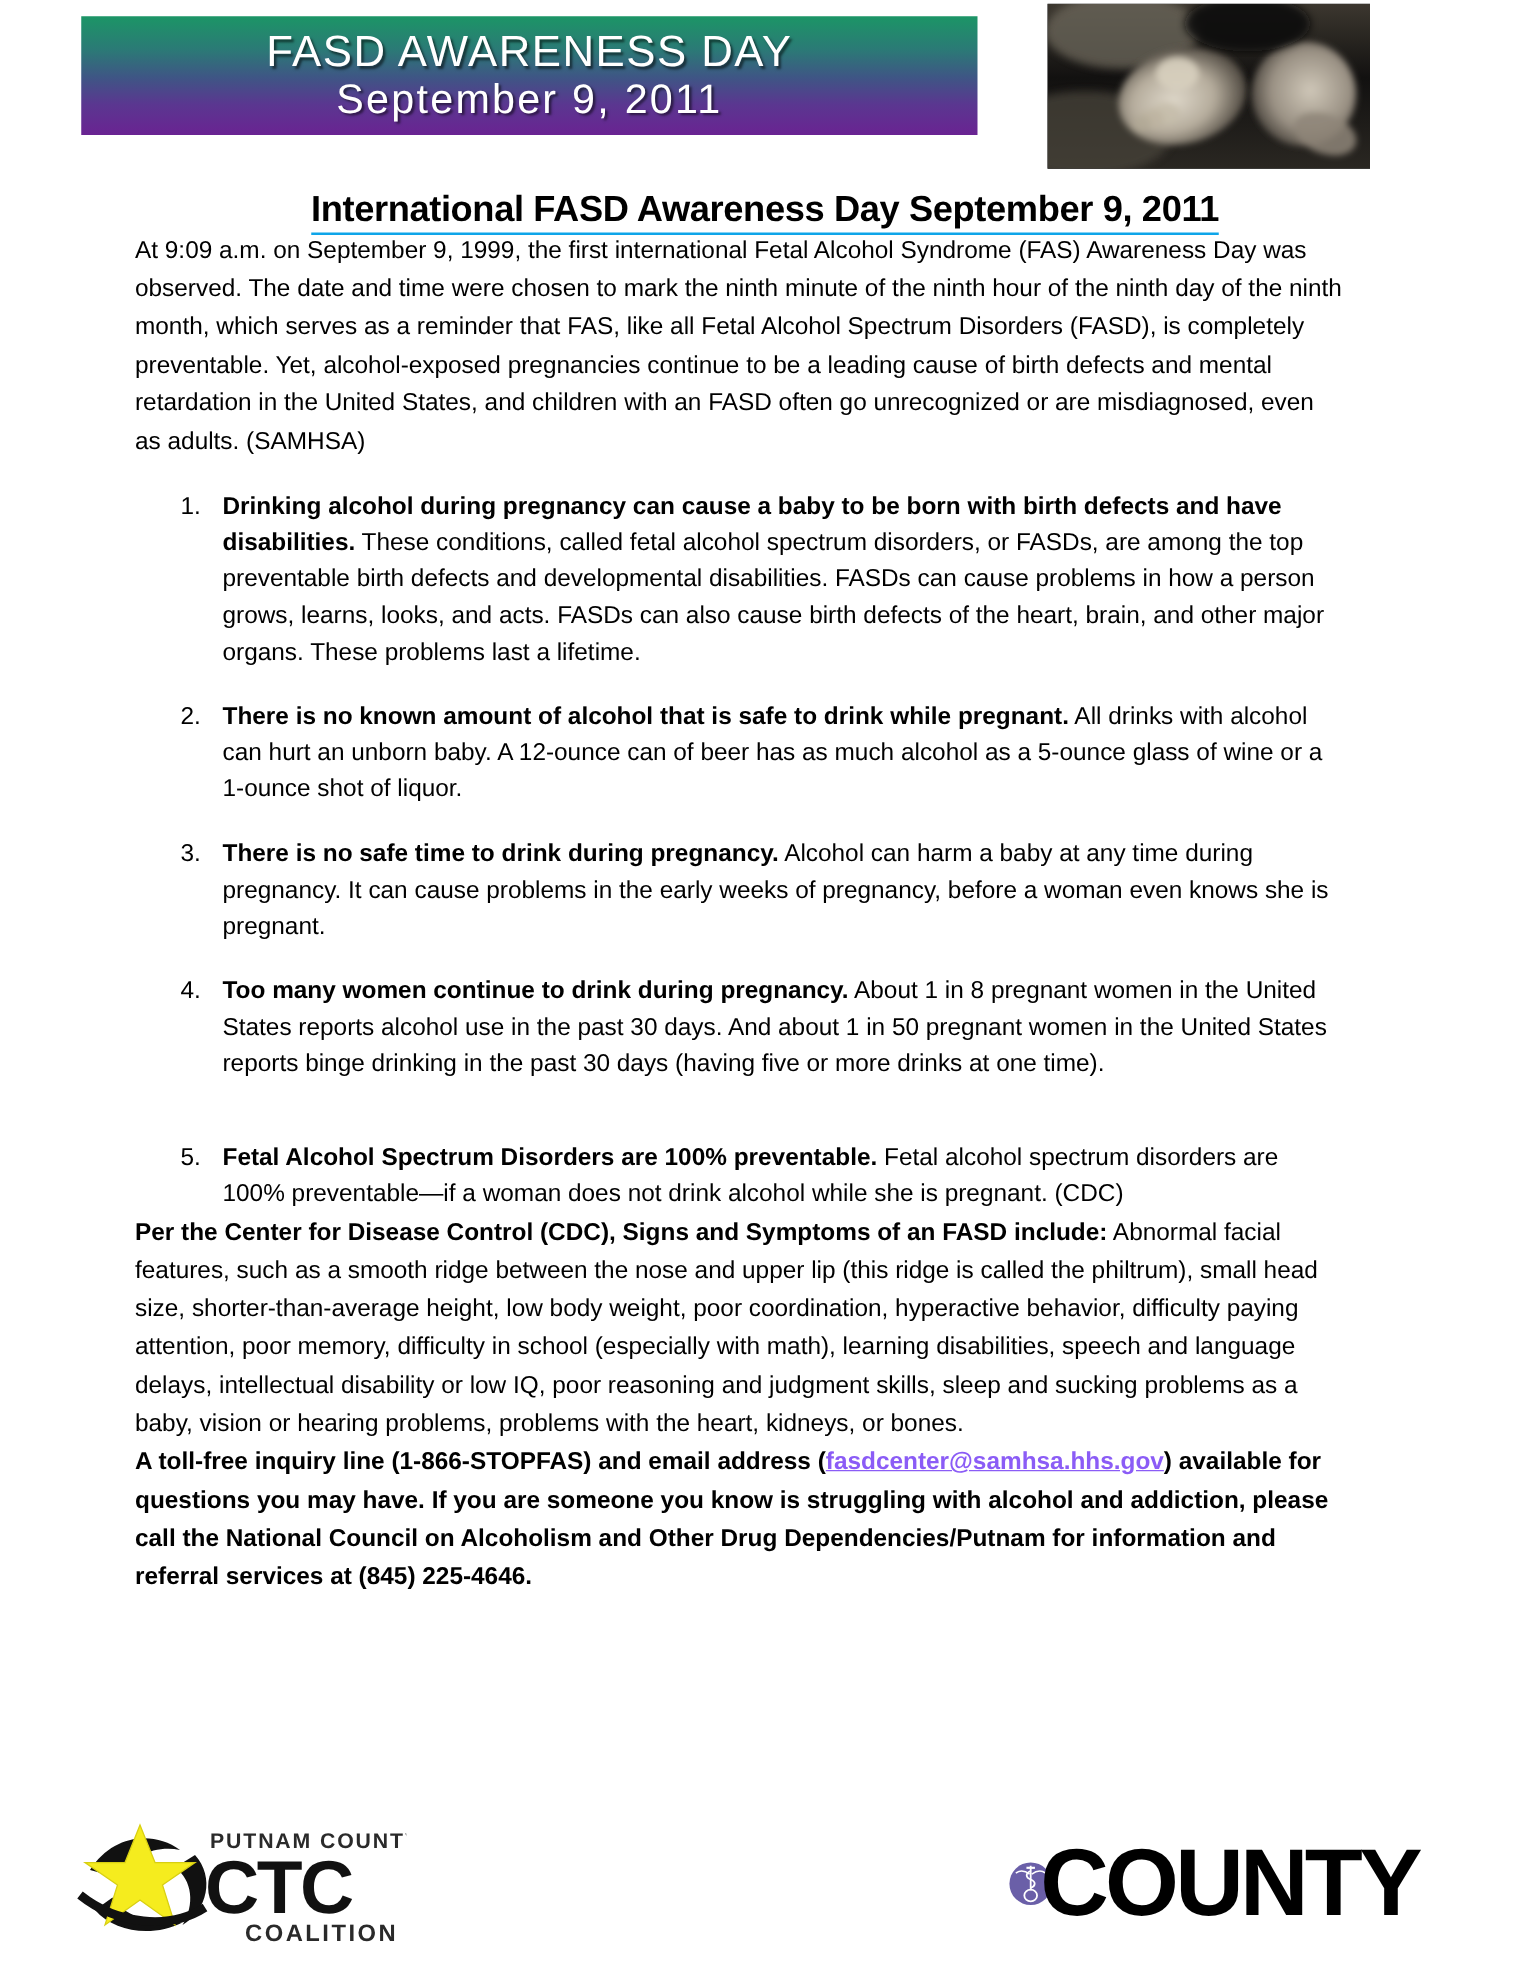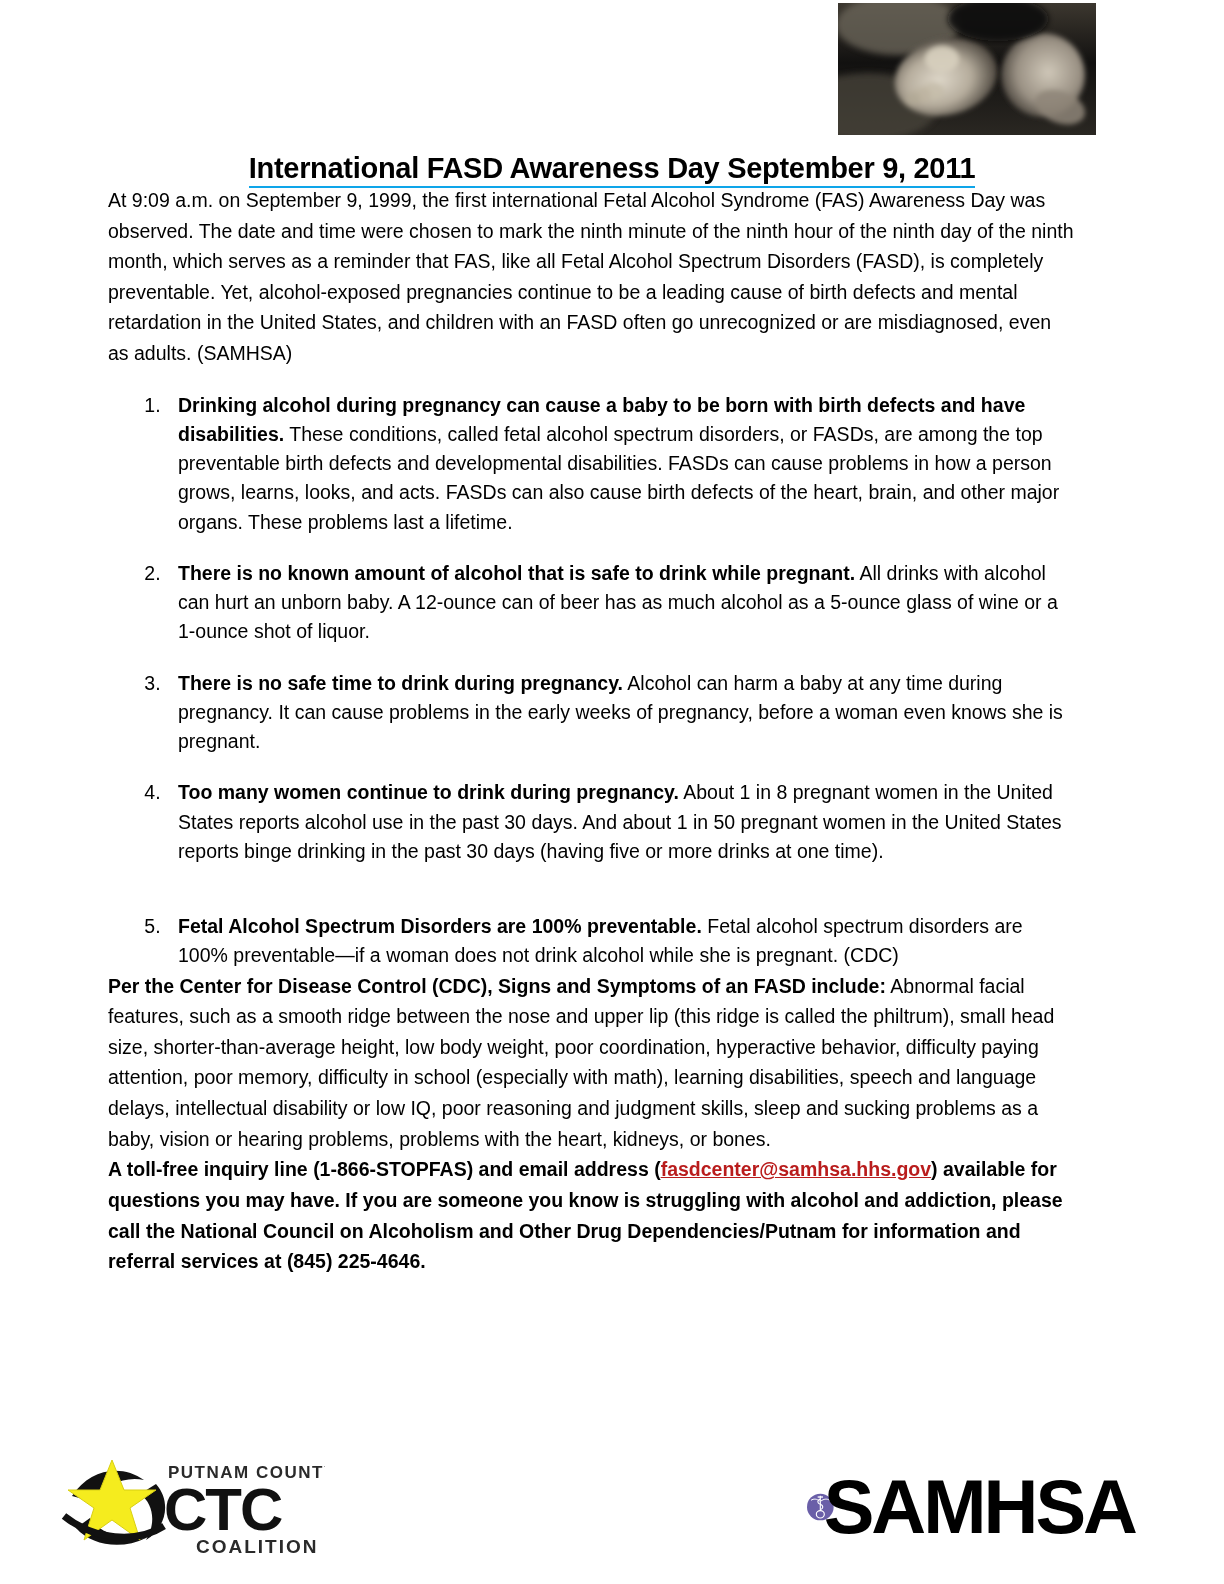--- a/index.html
+++ b/index.html
@@ -108,21 +108,21 @@
     font-weight: normal;
   }
   .para-symptoms .lead { font-weight: bold; }
 
   .para-contact {
     margin-top: 33px;
     line-height: 1.46;
     font-weight: bold;
   }
   .email-link {
-    color: #b91c1c;
+    color: #8b5cf6;
     text-decoration: underline;
   }
 
   
   .footer {
     position: absolute;
     left: 0;
     bottom: 10px;
     width: 1224px;
     height: 125px;
@@ -149,20 +149,24 @@
     letter-spacing: -3px;
     line-height: 1;
     margin-left: -12px;
   }
 </style>
 </head>
 <body>
 
 <div class="header-row">
 
+  <div class="banner">
+    <div class="banner-line1">FASD AWARENESS DAY</div>
+    <div class="banner-line2">September 9, 2011</div>
+  </div>
 
   <div class="photo">
     <svg width="258" height="132" viewBox="0 0 258 132">
       <defs>
         <radialGradient id="skinA" cx="42%" cy="52%" r="58%">
           <stop offset="0%" stop-color="#ded7c9"></stop>
           <stop offset="55%" stop-color="#b5ac9c"></stop>
           <stop offset="100%" stop-color="#4a443c"></stop>
         </radialGradient>
         <radialGradient id="skinB" cx="55%" cy="45%" r="62%">
@@ -245,16 +249,16 @@
       <circle cx="46" cy="46" r="40" fill="#6a5fa8"></circle>
       <g stroke="#ffffff" stroke-width="3.4" fill="none">
         <line x1="46" y1="12" x2="46" y2="58"></line>
         <path d="M46 22 C36 26, 36 34, 46 38 C56 42, 56 50, 46 54"></path>
         <path d="M18 26 C26 20, 36 22, 44 28" stroke-width="3"></path>
         <path d="M74 26 C66 20, 56 22, 48 28" stroke-width="3"></path>
         <ellipse cx="46" cy="68" rx="12" ry="11"></ellipse>
       </g>
       <rect x="38" y="14" width="16" height="4" fill="#ffffff"></rect>
     </svg>
-    <div class="ncadd-text">SAMHSA</div>
+    <div class="ncadd-text">COUNTY</div>
   </div>
 
 </div>
 
 </body></html>

